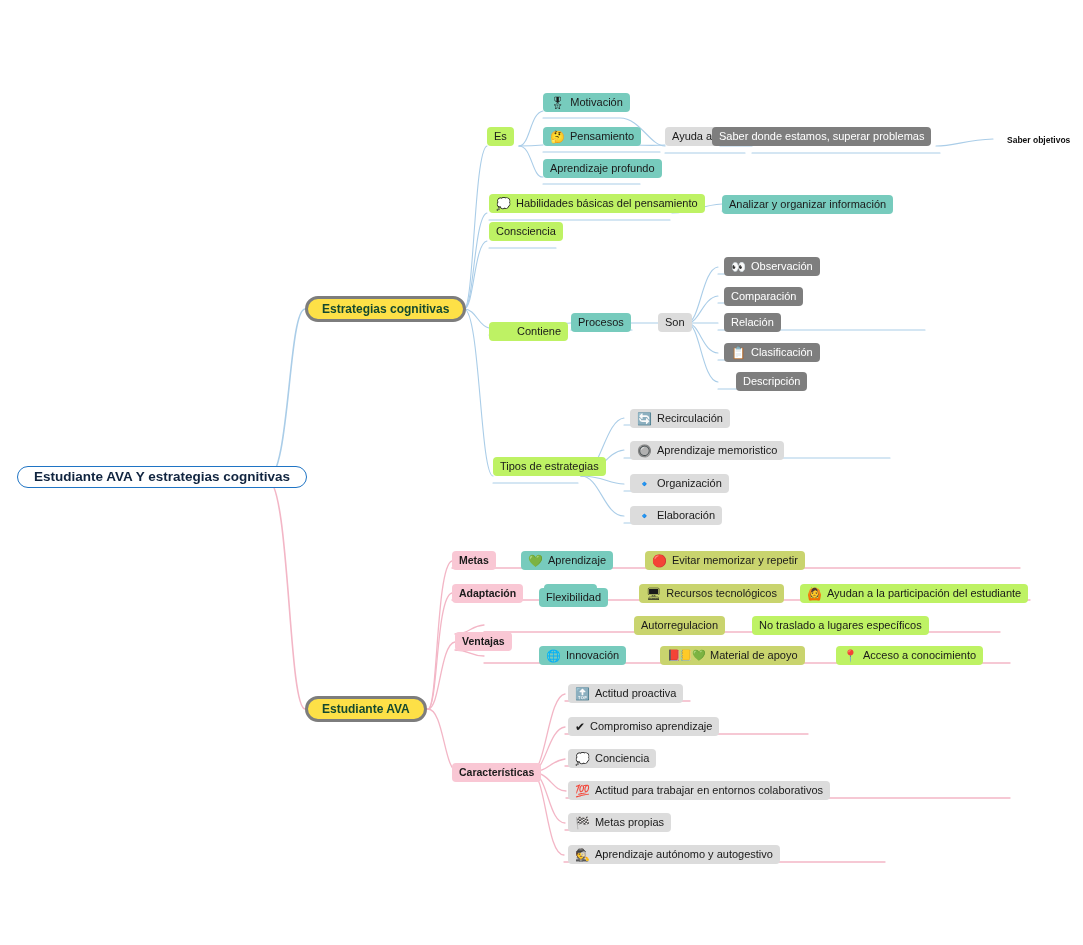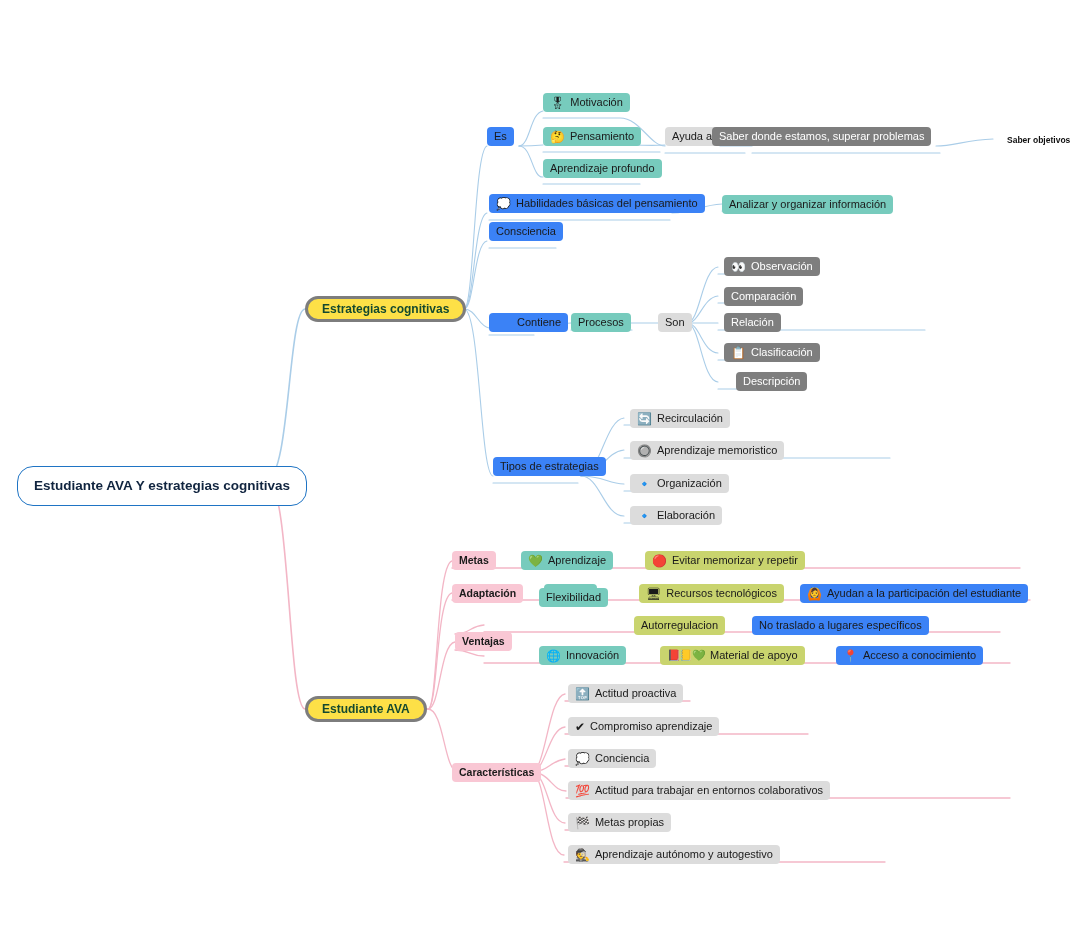--- a/index.html
+++ b/index.html
@@ -36,21 +36,21 @@
   }
   
   .n-root {
     border: 1.6px solid #1f74c4;
     border-radius: 16px;
     background: #ffffff;
     color: #10243f;
     font-weight: bold;
     font-size: 13.5px;
     padding: 0 16px;
-    height: 40px;
+    height: 22px;
   }
   
   .n-main {
     border: 3px solid #7d7d7d;
     border-radius: 13px;
     background: #fde047;
     color: #14492f;
     font-weight: bold;
     font-size: 12px;
     padding: 0 14px;
@@ -61,21 +61,21 @@
     border-radius: 4px;
     font-size: 11px;
     height: 19px;
     padding: 0 7px;
     color: #1a1a1a;
   }
   .chip.lvl {
     font-weight: bold;
     font-size: 10.5px;
   }
-  .c-blue   { background: #3b82f6; }
+  .c-blue   { background: #bef264; }
   .c-pink   { background: #f9c7d4; }
   .c-teal   { background: #77cbbd; }
   .c-olive  { background: #c9d46e; }
   .c-grayl  { background: #dcdcdc; }
   .c-grayd  { background: #7e7e7e; color: #ffffff; }
   .c-none   { background: transparent; font-weight: bold; font-size: 8.5px; color: #111; }
   .chip .ico {
     display: inline-block;
     margin-right: 5px;
     font-size: 12px;
@@ -230,21 +230,21 @@
     <span class="ico">💭</span>
     <span>Habilidades básicas del pensamiento</span>
   </div>
   <div class="node chip c-teal" style="left:722px; top:195px;">
     <span>Analizar  y organizar información</span>
   </div>
   <div class="node chip c-blue" style="left:489px; top:222px;">
     <span>Consciencia</span>
   </div>
 
-  <div class="node chip c-blue" style="left:489px; top:313px;padding-left:28px;">
+  <div class="node chip c-blue" style="left:489px; top:322px;padding-left:28px;">
     <span>Contiene</span>
   </div>
   <div class="node chip c-teal" style="left:571px; top:313px;">
     <span>Procesos</span>
   </div>
   <div class="node chip c-grayl" style="left:658px; top:313px;">
     <span>Son</span>
   </div>
 
   <div class="node chip c-grayd" style="left:724px; top:257px;">

